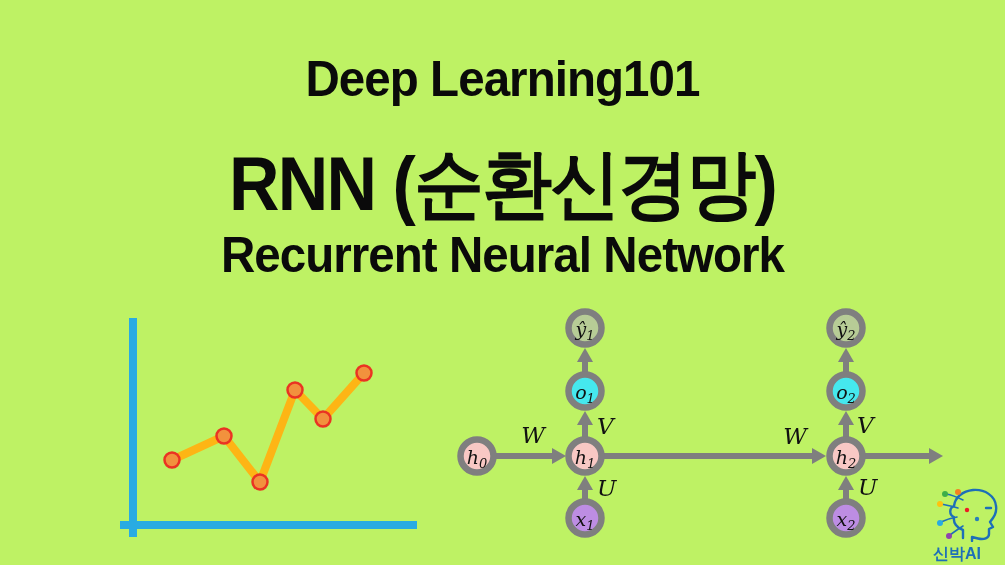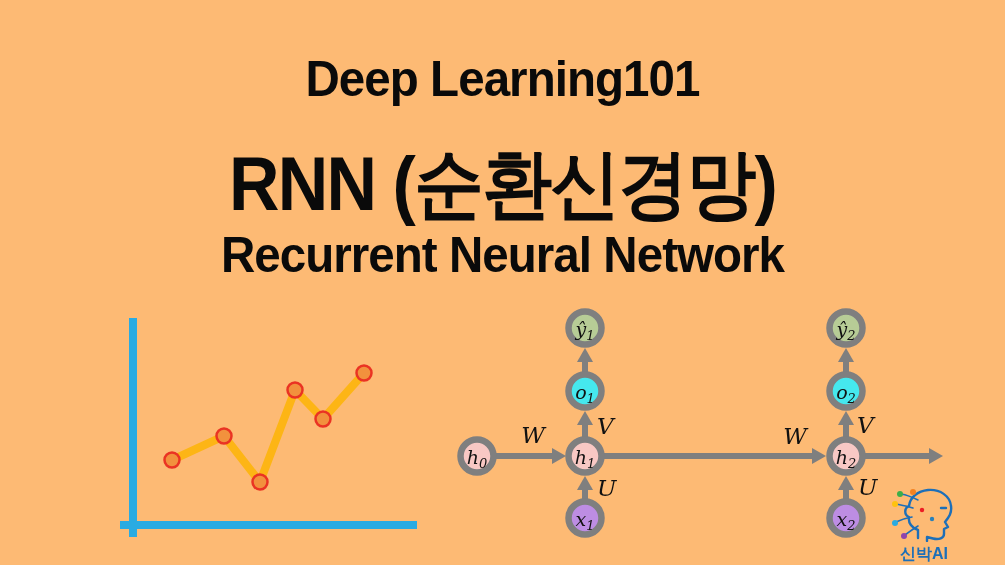--- a/index.html
+++ b/index.html
@@ -1,17 +1,17 @@
 <!DOCTYPE html>
 <html><head>
 <meta charset="utf-8">
 <style>
   html,body { margin:0; padding:0; background:#ffffff; }
   .slide {
-    position:relative; width:1005px; height:565px; background:#fdba74;
+    position:relative; width:1005px; height:565px; background:#bef264;
     overflow:hidden; font-family:"Liberation Sans", sans-serif; color:#0a0a0a;
   }
   .titleline { position:absolute; left:0; width:100%; text-align:center; white-space:nowrap; }
   .kicker   { top:50px;  font-size:50px; font-weight:700; letter-spacing:-1px; transform:scaleX(.95); }
   .main-title{ top:134px; font-size:76px; font-weight:800; letter-spacing:-2px; transform:scaleX(.92); }
   .subtitle { top:226px; font-size:50px; font-weight:700; letter-spacing:-1px; transform:scaleX(.95); }
 
   .chart-svg { position:absolute; left:90px; top:300px; }
   .chart-axis { stroke:#29ABE2; stroke-width:8; }
   .chart-line { fill:none; stroke:#FDB515; stroke-width:8; stroke-linejoin:round; stroke-linecap:round; }
@@ -20,21 +20,21 @@
   .rnn-svg { position:absolute; left:450px; top:300px; }
   .edge  { stroke:#7F7F7F; stroke-width:6; }
   .ahead { fill:#7F7F7F; stroke:none; }
   .node  { stroke:#7F7F7F; stroke-width:6.5; }
   .nlabel { font-family:"DejaVu Serif", serif; font-style:italic; font-size:19px;
             text-anchor:middle; dominant-baseline:central; fill:#111; }
   .nlabel .sub { font-size:13px; }
   .wlabel { font-family:"DejaVu Serif", serif; font-style:italic; font-size:23px; fill:#111; }
   .anchor-mid { text-anchor:middle; }
 
-  .logo { position:absolute; left:888px; top:486px; width:72px; text-align:center; }
+  .logo { position:absolute; left:933px; top:486px; width:72px; }
   .logo-head { stroke:#1D6FB8; stroke-width:2.4; fill:none; stroke-linecap:round; stroke-linejoin:round; }
   .logo-branch { stroke:#1D6FB8; stroke-width:1.6; fill:none; stroke-linecap:round; }
   .logo-text { font-size:16px; font-weight:700; color:#1D6FB8; letter-spacing:0; margin-top:-2px; }
 </style>
 </head>
 <body>
 
 <div class="slide">
 
   <div class="titleline kicker">Deep Learning101</div>

